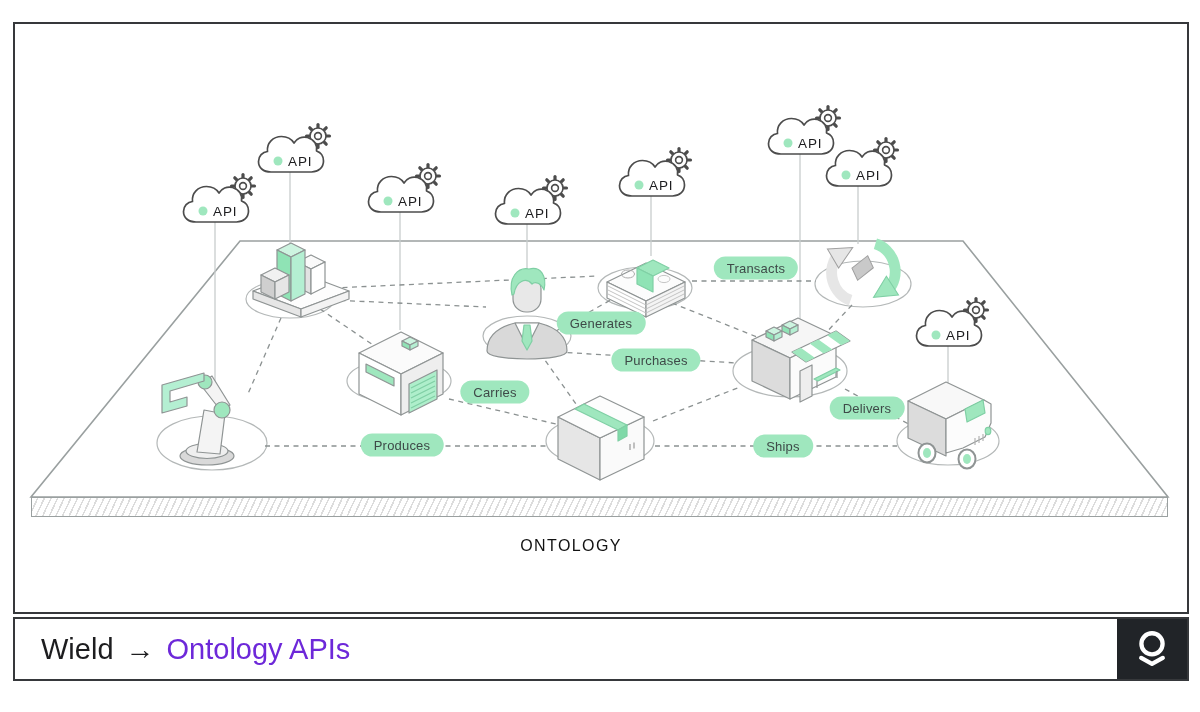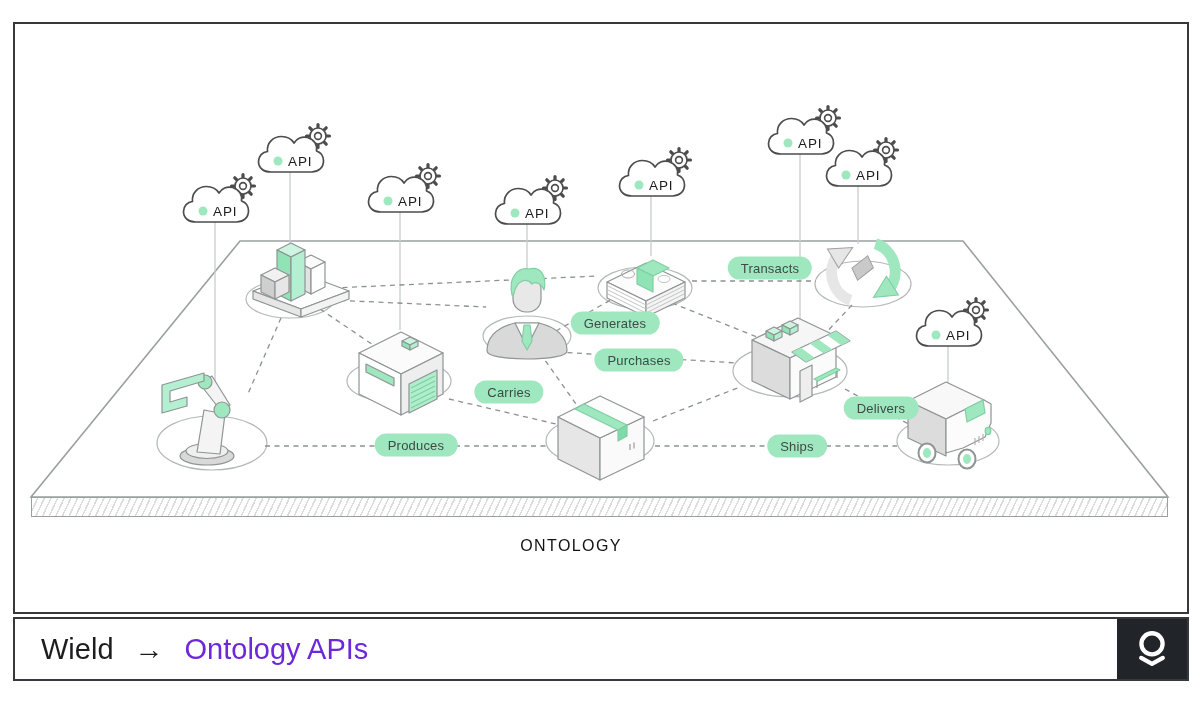--- a/index.html
+++ b/index.html
@@ -13,39 +13,39 @@
   }
   .scene{position:absolute;left:0;top:0;pointer-events:none;}
   .platform-edge{
     position:absolute;left:31px;top:497px;width:1137px;height:20px;
     box-sizing:border-box;border:1px solid #9aa0a0;
     background:repeating-linear-gradient(115deg,#ffffff 0 4.5px,#dcdcdc 4.5px 6px);
   }
   .pill{
     position:absolute;transform:translate(-50%,-50%);
     background:#9FE7BE;color:#3E4A48;font-size:13px;line-height:1;
-    padding:5px 13px;border-radius:999px;white-space:nowrap;letter-spacing:.2px;margin-left:14px;
+    padding:5px 13px;border-radius:999px;white-space:nowrap;letter-spacing:.2px;
   }
   .cloud{position:absolute;}
   .cloud text{
     font-family:"Liberation Sans",sans-serif;font-size:13.5px;font-weight:500;
     letter-spacing:.9px;fill:#1d1d1f;
   }
   .ontology{
     position:absolute;left:571px;top:546px;transform:translate(-50%,-50%);
     font-size:16px;letter-spacing:1.4px;color:#121212;
   }
   .searchbar{
     position:absolute;left:13px;top:617px;width:1176px;height:64px;
     border:2px solid #36383b;background:#fff;box-sizing:border-box;
     display:flex;align-items:center;justify-content:space-between;
   }
   .query{
     padding-left:26px;font-size:29px;color:#1d1d1f;
-    display:flex;align-items:baseline;gap:21px;white-space:nowrap;
+    display:flex;align-items:baseline;gap:12px;white-space:nowrap;
   }
   .query .muted{color:#6d28d9;}
   .logo-btn{
     width:70px;height:100%;background:#212428;border:none;margin:0;padding:0;
     display:flex;align-items:center;justify-content:center;cursor:pointer;
   }
 </style>
 </head>
 <body>
 
@@ -261,21 +261,21 @@
   <text x="33" y="44">API</text>
 </svg>
 <svg class="cloud" style="left:913px;top:296px" width="80" height="58" viewBox="0 0 80 58">
   <use href="#cloud-def"></use>
     <circle cx="23" cy="39" r="4.5" fill="#9FE7BE"></circle>
   <text x="33" y="44">API</text>
 </svg>
 
 <div class="pill" style="left:756px;top:268px">Transacts</div>
 <div class="pill" style="left:601px;top:323px">Generates</div>
-<div class="pill" style="left:625px;top:360px">Purchases</div>
+<div class="pill" style="left:656px;top:360px">Purchases</div>
 <div class="pill" style="left:495px;top:392px">Carries</div>
 <div class="pill" style="left:402px;top:445px">Produces</div>
 <div class="pill" style="left:867px;top:408px">Delivers</div>
 <div class="pill" style="left:783px;top:446px">Ships</div>
 
 <div class="ontology">ONTOLOGY</div>
 
 <div class="searchbar">
   <div class="query">
     <span>Wield</span>

